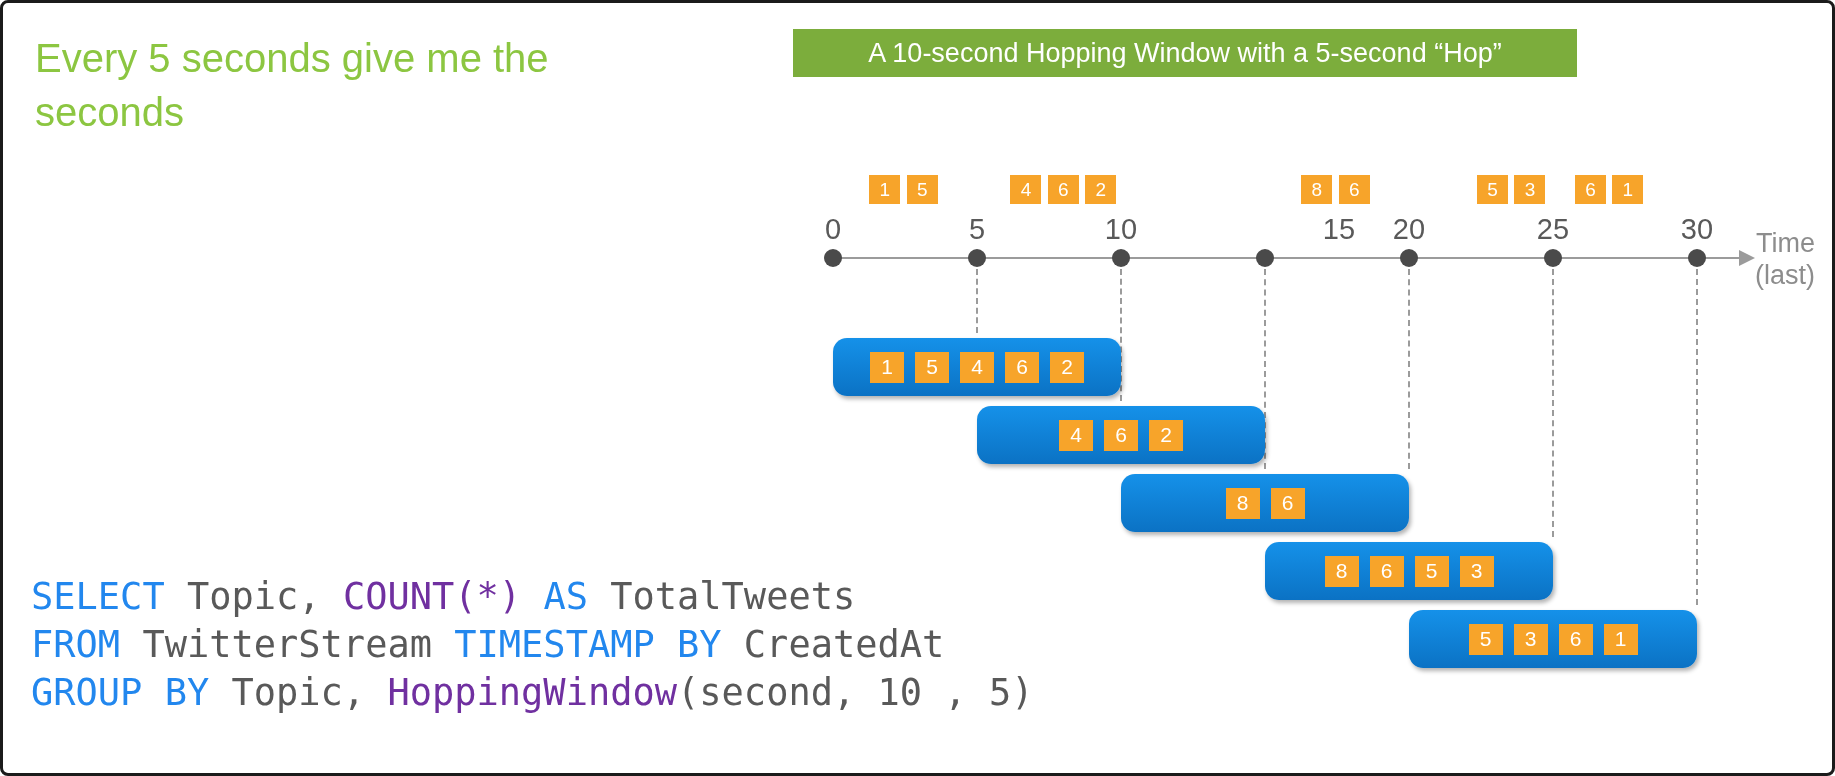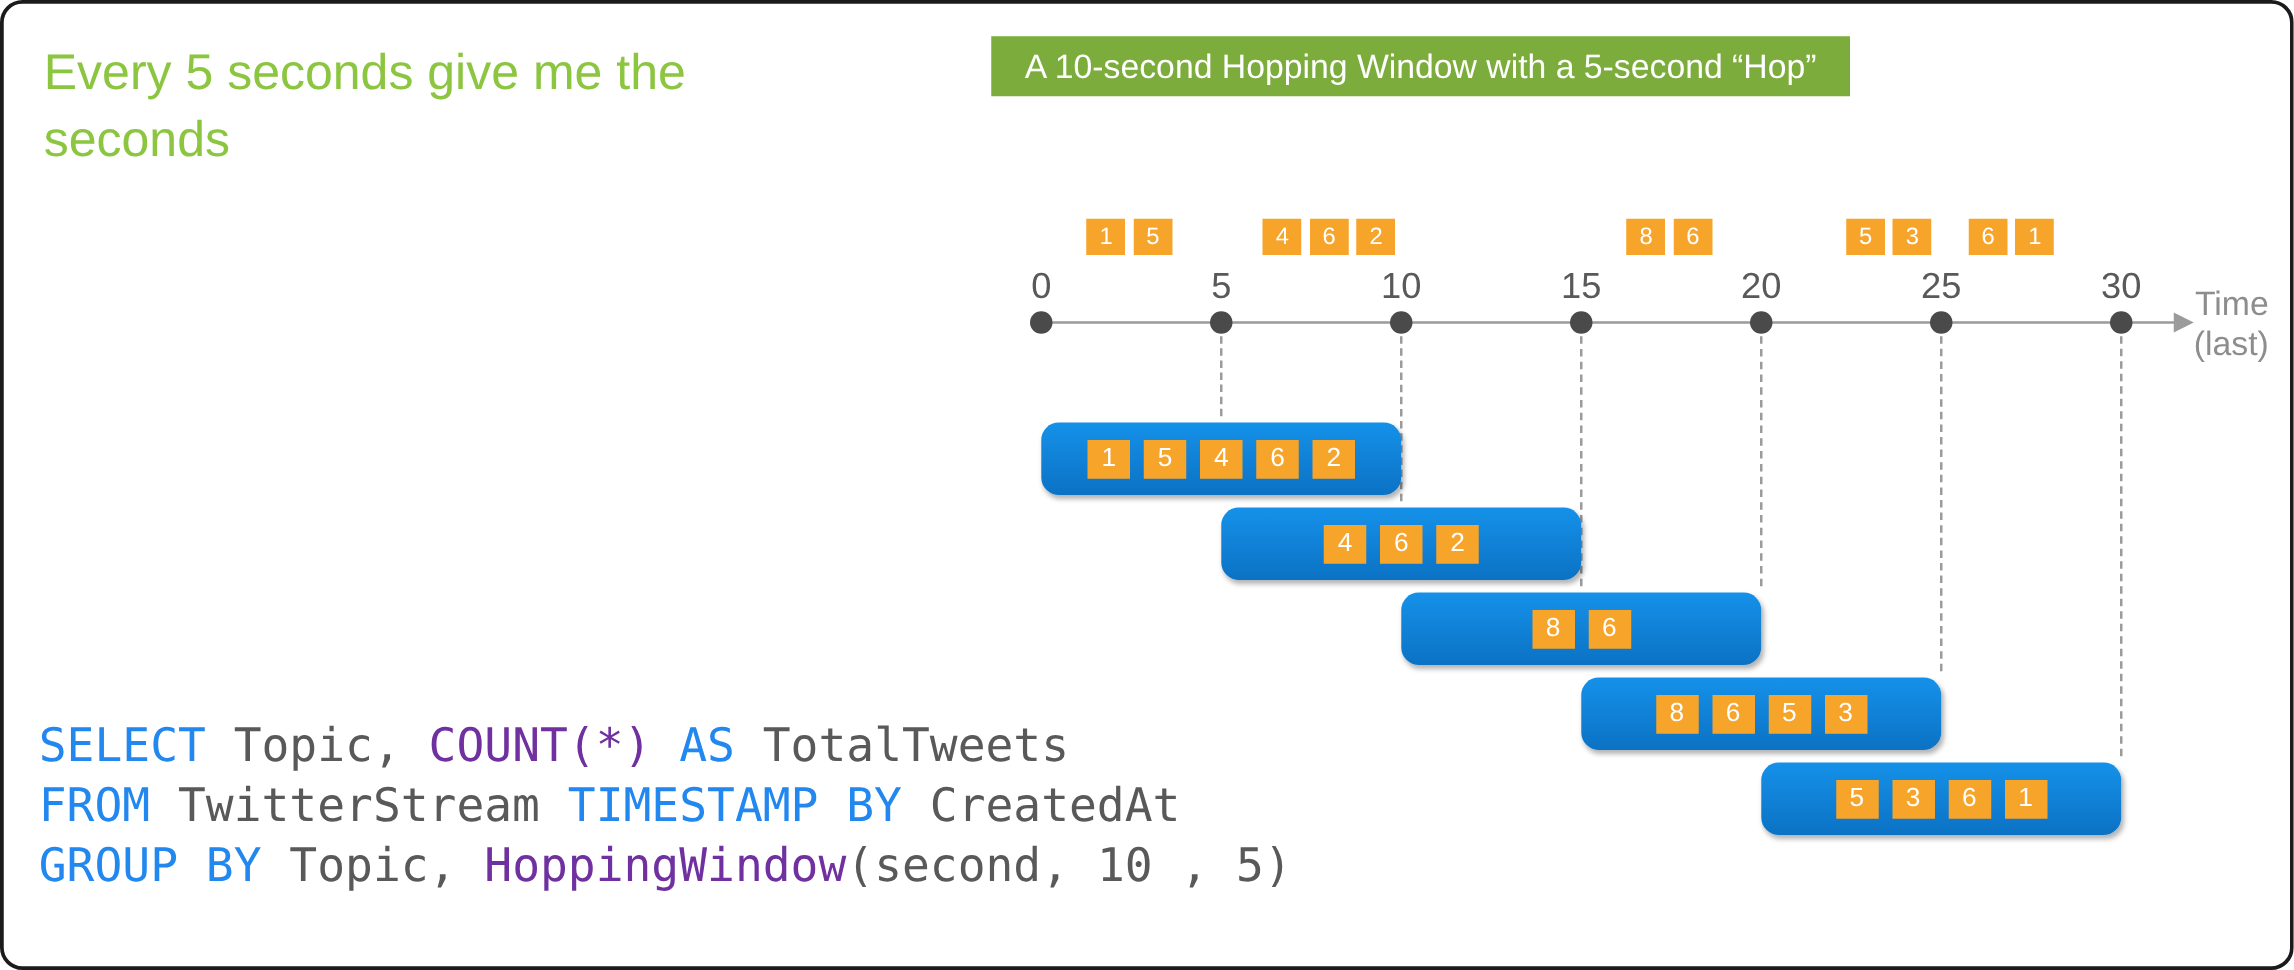--- a/index.html
+++ b/index.html
@@ -4,26 +4,26 @@
 <style>
   :root{
     --green-text:#8CC641; --green-banner:#7CAD3C; --orange:#F7A42A;
     --blue-top:#1591E9; --blue-bot:#0B72C4;
     --kw:#2287EE; --fn:#7030A0; --id:#595959;
     --axis:#9B9B9B; --tick:#595959; --timec:#8D8D8D;
   }
   html,body{margin:0;padding:0;background:#fff;}
   .stage{
     position:relative; width:1835px; height:776px; box-sizing:border-box;
-    border:3px solid #1b1b1b; border-radius:18px; background:#fff;
+    border:3px solid #1b1b1b; border-radius:8px; background:#fff;
     font-family:"Liberation Sans", sans-serif; overflow:hidden;
   }
   .headline{position:absolute; left:32px; top:28px; font-size:40px; line-height:54px;
     color:var(--green-text); font-weight:400;}
-  .banner{position:absolute; left:790px; top:26px; width:687px; height:48px;
+  .banner{position:absolute; left:790px; top:26px; width:784px; height:48px;
     background:var(--green-banner); color:#fff; display:flex; align-items:center;
     justify-content:center; font-size:27px;}
   .axis-line{position:absolute; left:826px; top:254px; width:912px; height:2px; background:var(--axis);}
   .axis-arrow{position:absolute; left:1736px; top:247px; width:0; height:0;
     border-left:16px solid var(--axis); border-top:8px solid transparent; border-bottom:8px solid transparent;}
   .axis-dot{position:absolute; width:18px; height:18px; border-radius:50%; background:#4A4A4A; top:246px;}
   .tick-label{position:absolute; top:210px; width:80px; text-align:center; font-size:29px; color:var(--tick);}
   .dash{position:absolute; width:0; border-left:2px dashed #9B9B9B; top:266px;}
   .evt{position:absolute; top:172px; width:31px; height:29px; background:var(--orange);
     color:#fff; font-size:19px; display:flex; align-items:center; justify-content:center;}
@@ -58,21 +58,21 @@
       <div>(last)</div>
     </div>
   <div class="tick-label" style="left: 790px;">0</div>
       <div class="axis-dot" style="left: 821px;"></div>
       <div class="tick-label" style="left: 934px;">5</div>
       <div class="axis-dot" style="left: 965px;"></div>
       <div class="dash" style="left: 973px; height: 64px;"></div>
       <div class="tick-label" style="left: 1078px;">10</div>
       <div class="axis-dot" style="left: 1109px;"></div>
       <div class="dash" style="left: 1117px; height: 132px;"></div>
-      <div class="tick-label" style="left: 1222px;">15</div>
+      <div class="tick-label" style="left: 1296px;">15</div>
       <div class="axis-dot" style="left: 1253px;"></div>
       <div class="dash" style="left: 1261px; height: 200px;"></div>
       <div class="tick-label" style="left: 1366px;">20</div>
       <div class="axis-dot" style="left: 1397px;"></div>
       <div class="dash" style="left: 1405px; height: 200px;"></div>
       <div class="tick-label" style="left: 1510px;">25</div>
       <div class="axis-dot" style="left: 1541px;"></div>
       <div class="dash" style="left: 1549px; height: 268px;"></div>
       <div class="tick-label" style="left: 1654px;">30</div>
       <div class="axis-dot" style="left: 1685px;"></div>

